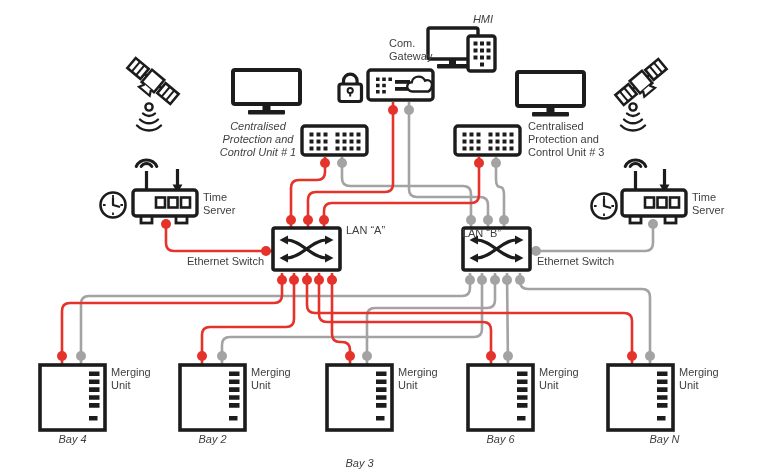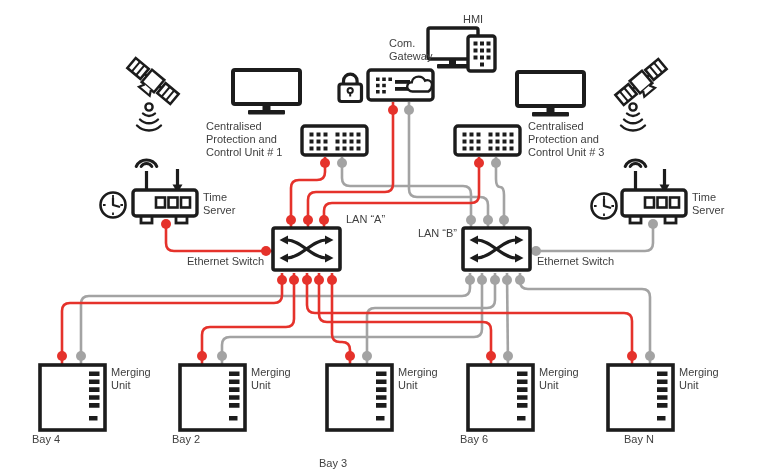--- a/index.html
+++ b/index.html
@@ -3,22 +3,22 @@
 <meta charset="utf-8">
 <style>
   :root{
     --red:#e5322b; --gray:#a3a3a3; --ink:#1c1c1c; --text:#3f3f3f; --bg:#ffffff;
   }
   html,body{margin:0;padding:0;background:#fff;}
   #stage{position:relative;width:768px;height:470px;background:var(--bg);overflow:hidden;
          font-family:"Liberation Sans",sans-serif;color:var(--text);}
   #net-svg{position:absolute;left:0;top:0;}
   .lbl{position:absolute;font-size:11px;line-height:13px;color:var(--text);white-space:nowrap;}
-  .lbl.center{text-align:left;}
-  .lbl.right{text-align:right;}
+  .lbl.center{text-align:center;font-style:italic;}
+  .lbl.right{text-align:right;margin-left:44px;}
   
   .ic{stroke:var(--ink);fill:#fff;}
   .icf{fill:var(--ink);stroke:none;}
   .thin{stroke:var(--ink);fill:none;}
   .lnr{stroke:var(--red);fill:none;stroke-width:2.6;}
   .lng{stroke:var(--gray);fill:none;stroke-width:2.6;}
   .dr{fill:var(--red);stroke:none;}
   .dg{fill:var(--gray);stroke:none;}
 </style>
 </head>
@@ -256,21 +256,21 @@
   <div class="lbl" style="left:203px;top:191px;">
     <div>Time</div>
     <div>Server</div>
   </div>
 
   <div class="lbl" style="left:692px;top:191px;">
     <div>Time</div>
     <div>Server</div>
   </div>
 
-  <div class="lbl" style="left:346px;top:213px;">LAN “A”</div>
+  <div class="lbl" style="left:346px;top:224px;">LAN “A”</div>
   <div class="lbl right" style="left:411px;top:227px;width:46px;">LAN “B”</div>
 
   <div class="lbl" style="left:187px;top:255px;">Ethernet Switch</div>
   <div class="lbl" style="left:537px;top:255px;">Ethernet Switch</div>
 
   <div class="lbl" style="left:111px;top:366px;">
     <div>Merging</div>
     <div>Unit</div>
   </div>
   <div class="lbl" style="left:251px;top:366px;">

